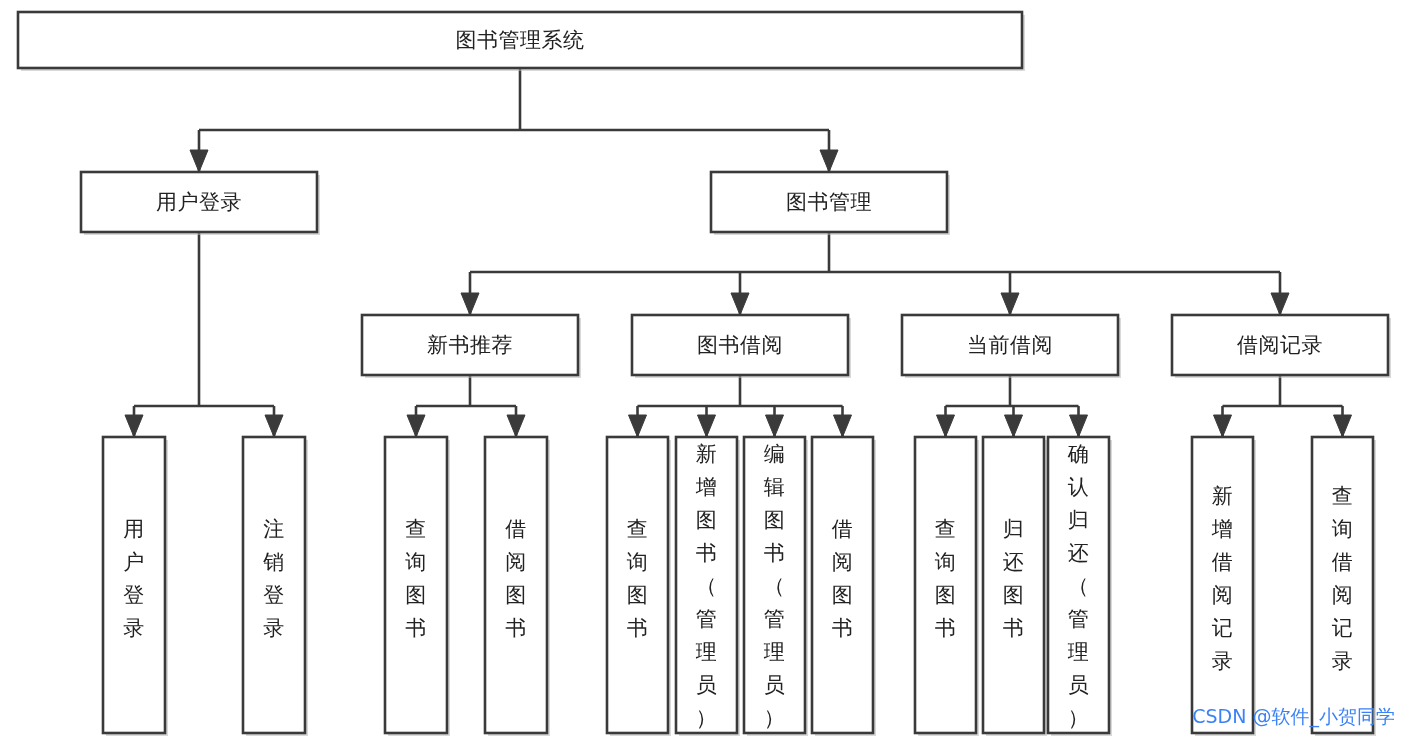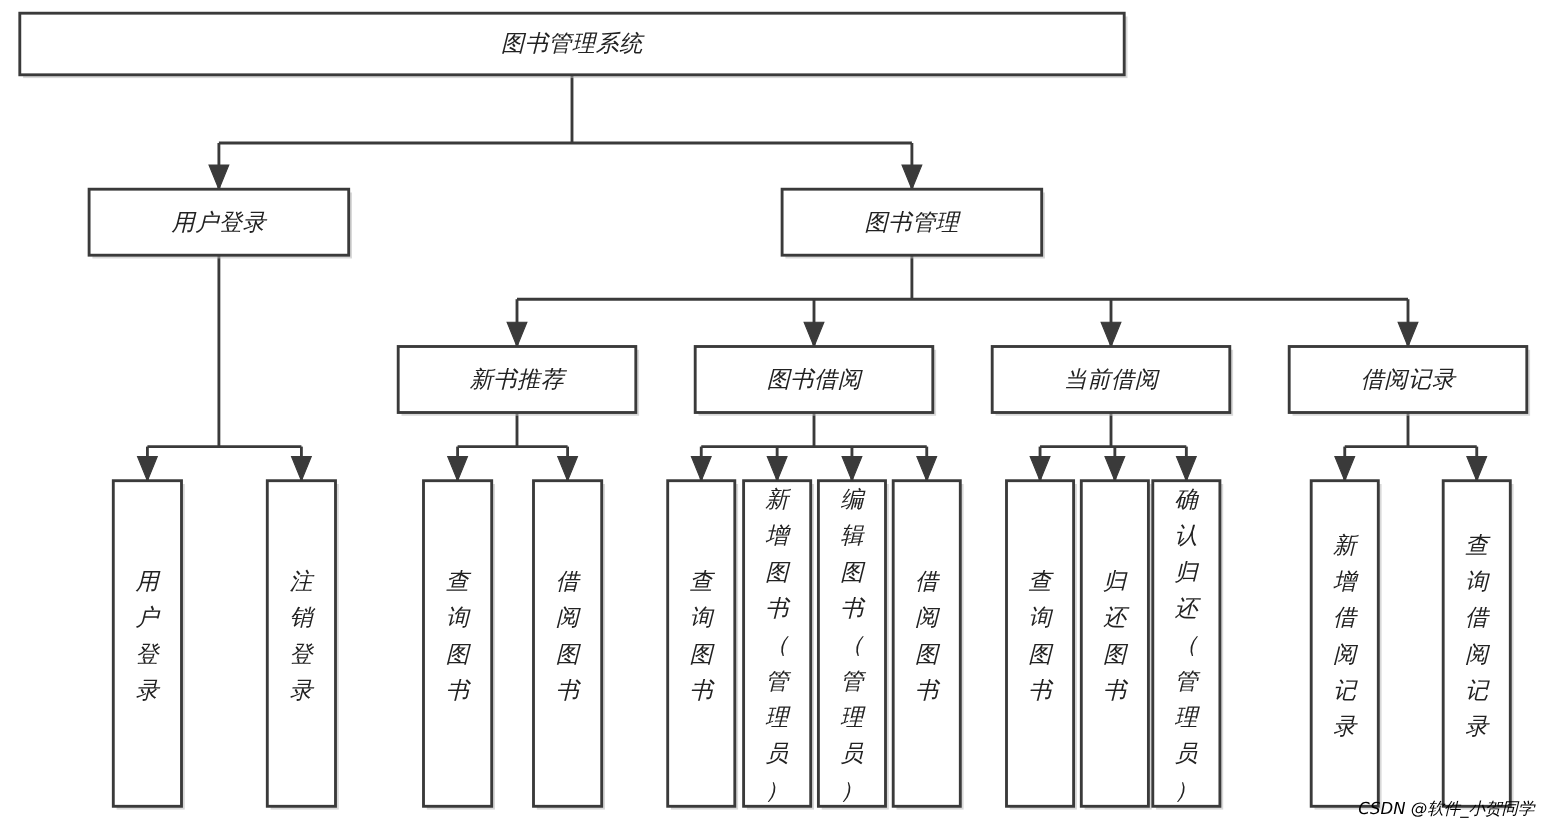--- a/index.html
+++ b/index.html
@@ -14,21 +14,20 @@
     position: relative;
     overflow: hidden;
     font-family: "DejaVu Sans", "Liberation Sans", sans-serif;
   }
   #diagram-root {
     position: absolute;
     left: 0;
     top: 0;
     width: 1405px;
     height: 747px;
-    font-style: italic;
   }
   svg.diagram-canvas {
     display: block;
     width: 1405px;
     height: 747px;
     background: #ffffff;
   }
   .node-box {
     fill: #ffffff;
     stroke: #3a3a3a;
@@ -60,24 +59,24 @@
   .node-label-v {
     font-family: "DejaVu Sans", "Liberation Sans", sans-serif;
     font-size: 21px;
     fill: #222222;
     text-anchor: middle;
     letter-spacing: 0.5px;
   }
   .watermark-text {
     position: absolute;
     right: 10px;
-    bottom: 2px;
-    font-family: "DejaVu Sans", "Liberation Sans", sans-serif;
-    font-size: 15px;
-    color: #000000;
+    bottom: 17px;
+    font-family: "DejaVu Sans", "Liberation Sans", sans-serif;
+    font-size: 19px;
+    color: #3b82f6;
     white-space: nowrap;
     user-select: none;
   }
 </style>
 </head>
 <body>
 
 <div id="diagram-root">
   <svg class="diagram-canvas" viewBox="0 0 1405 747" xmlns="http://www.w3.org/2000/svg">
     <g id="connectors-layer">

